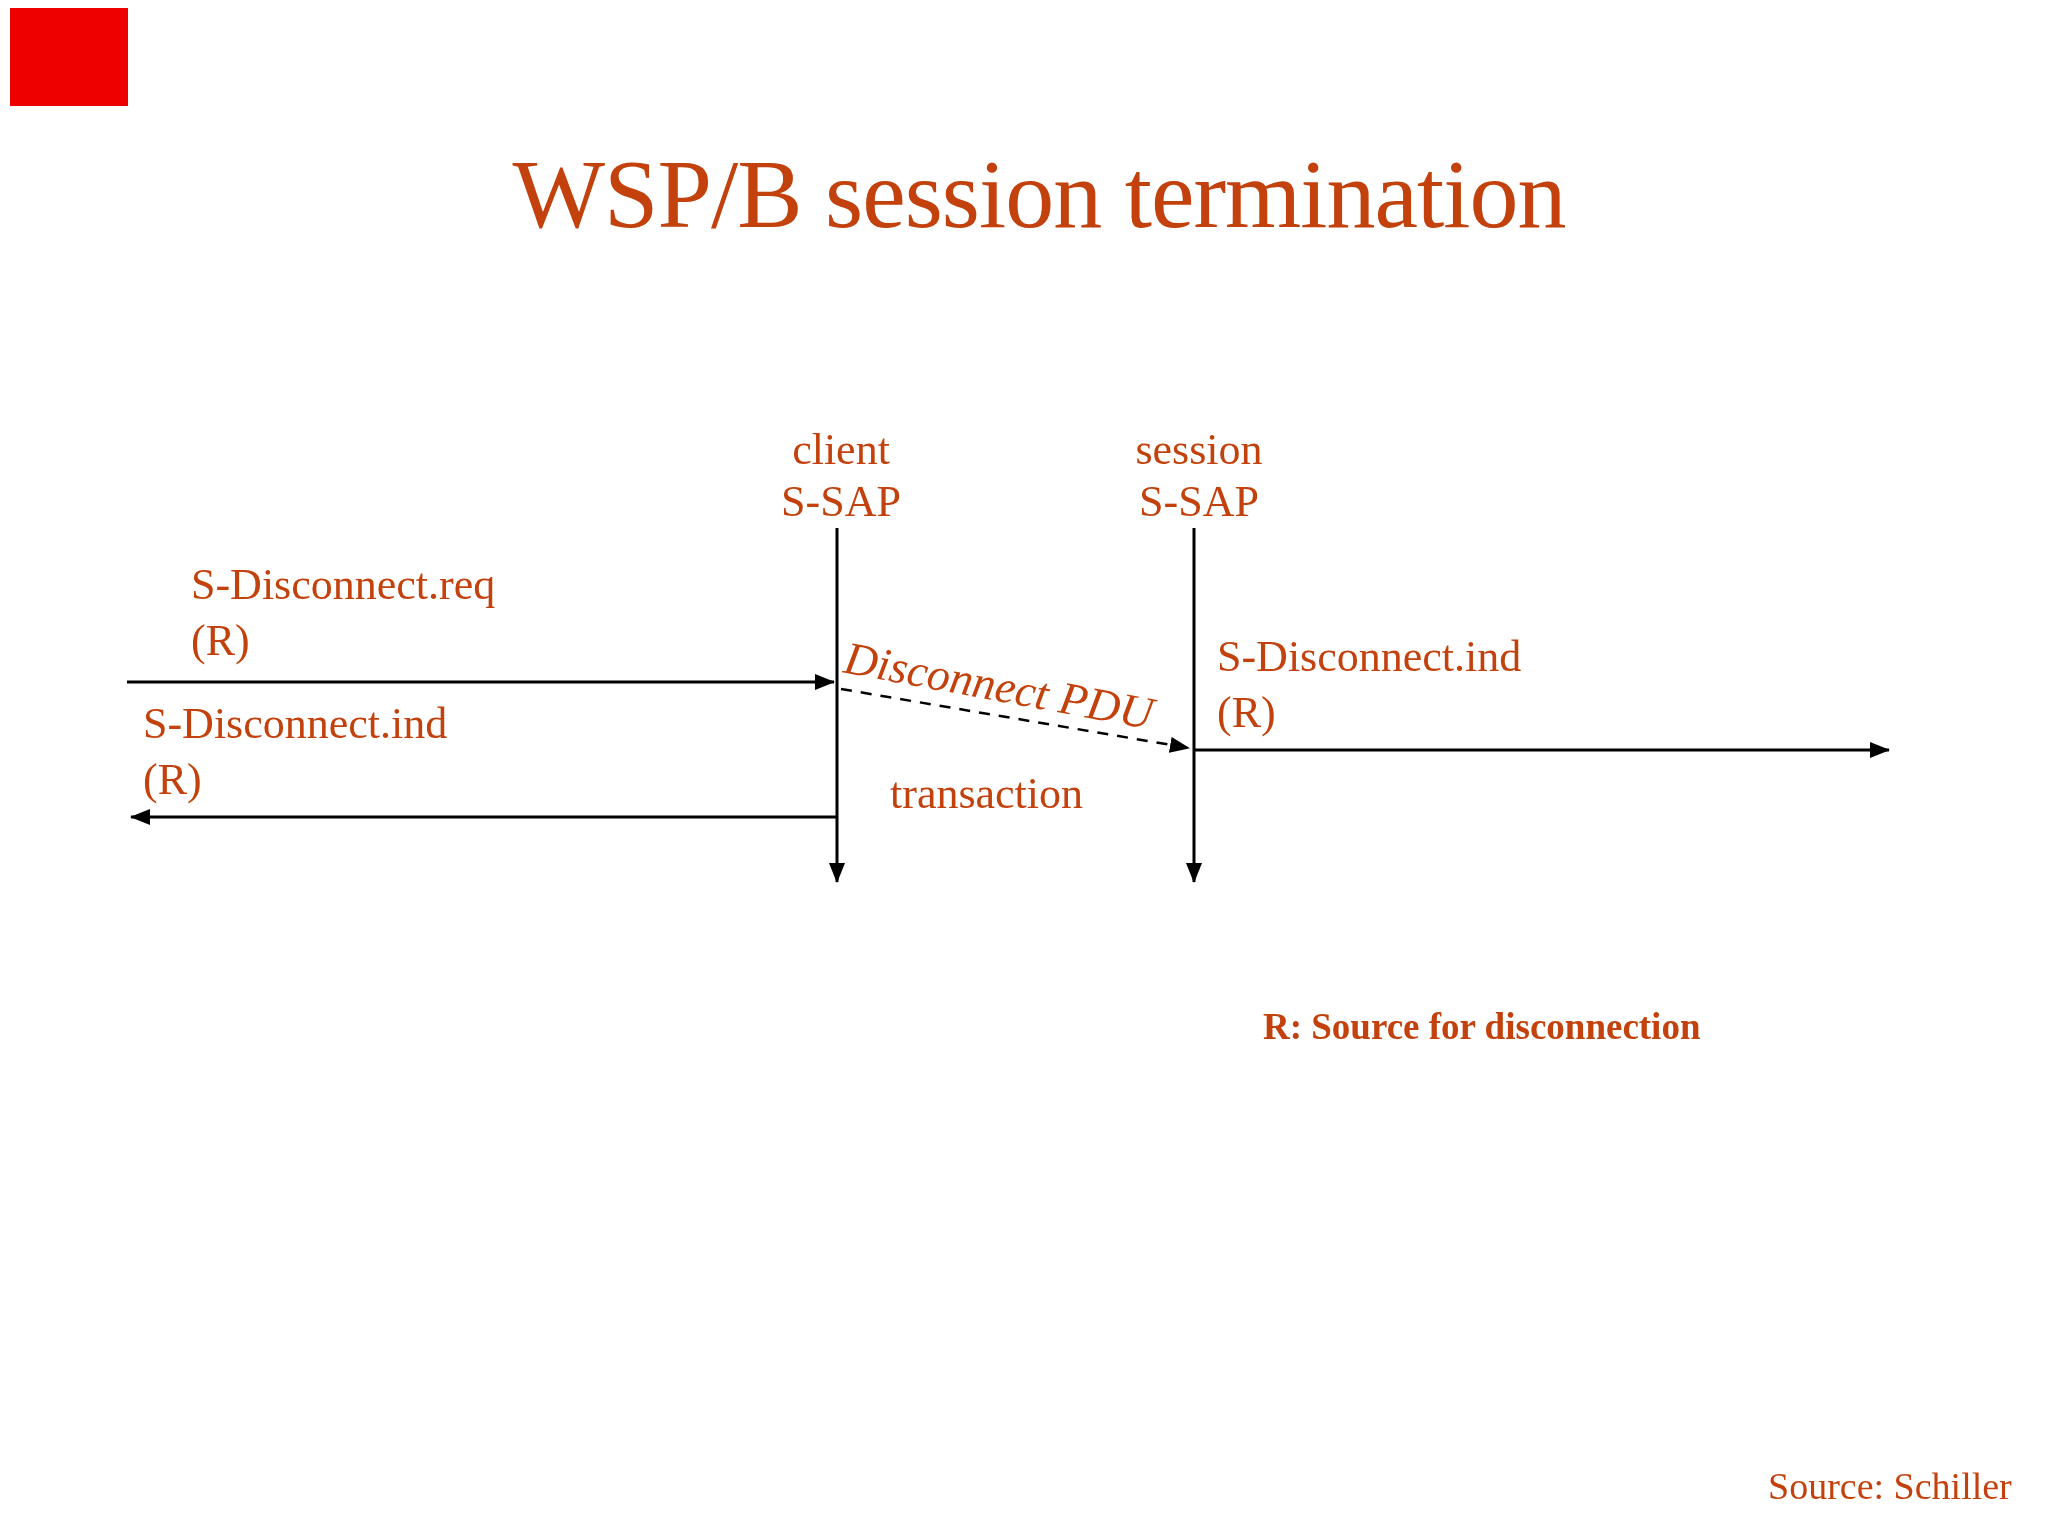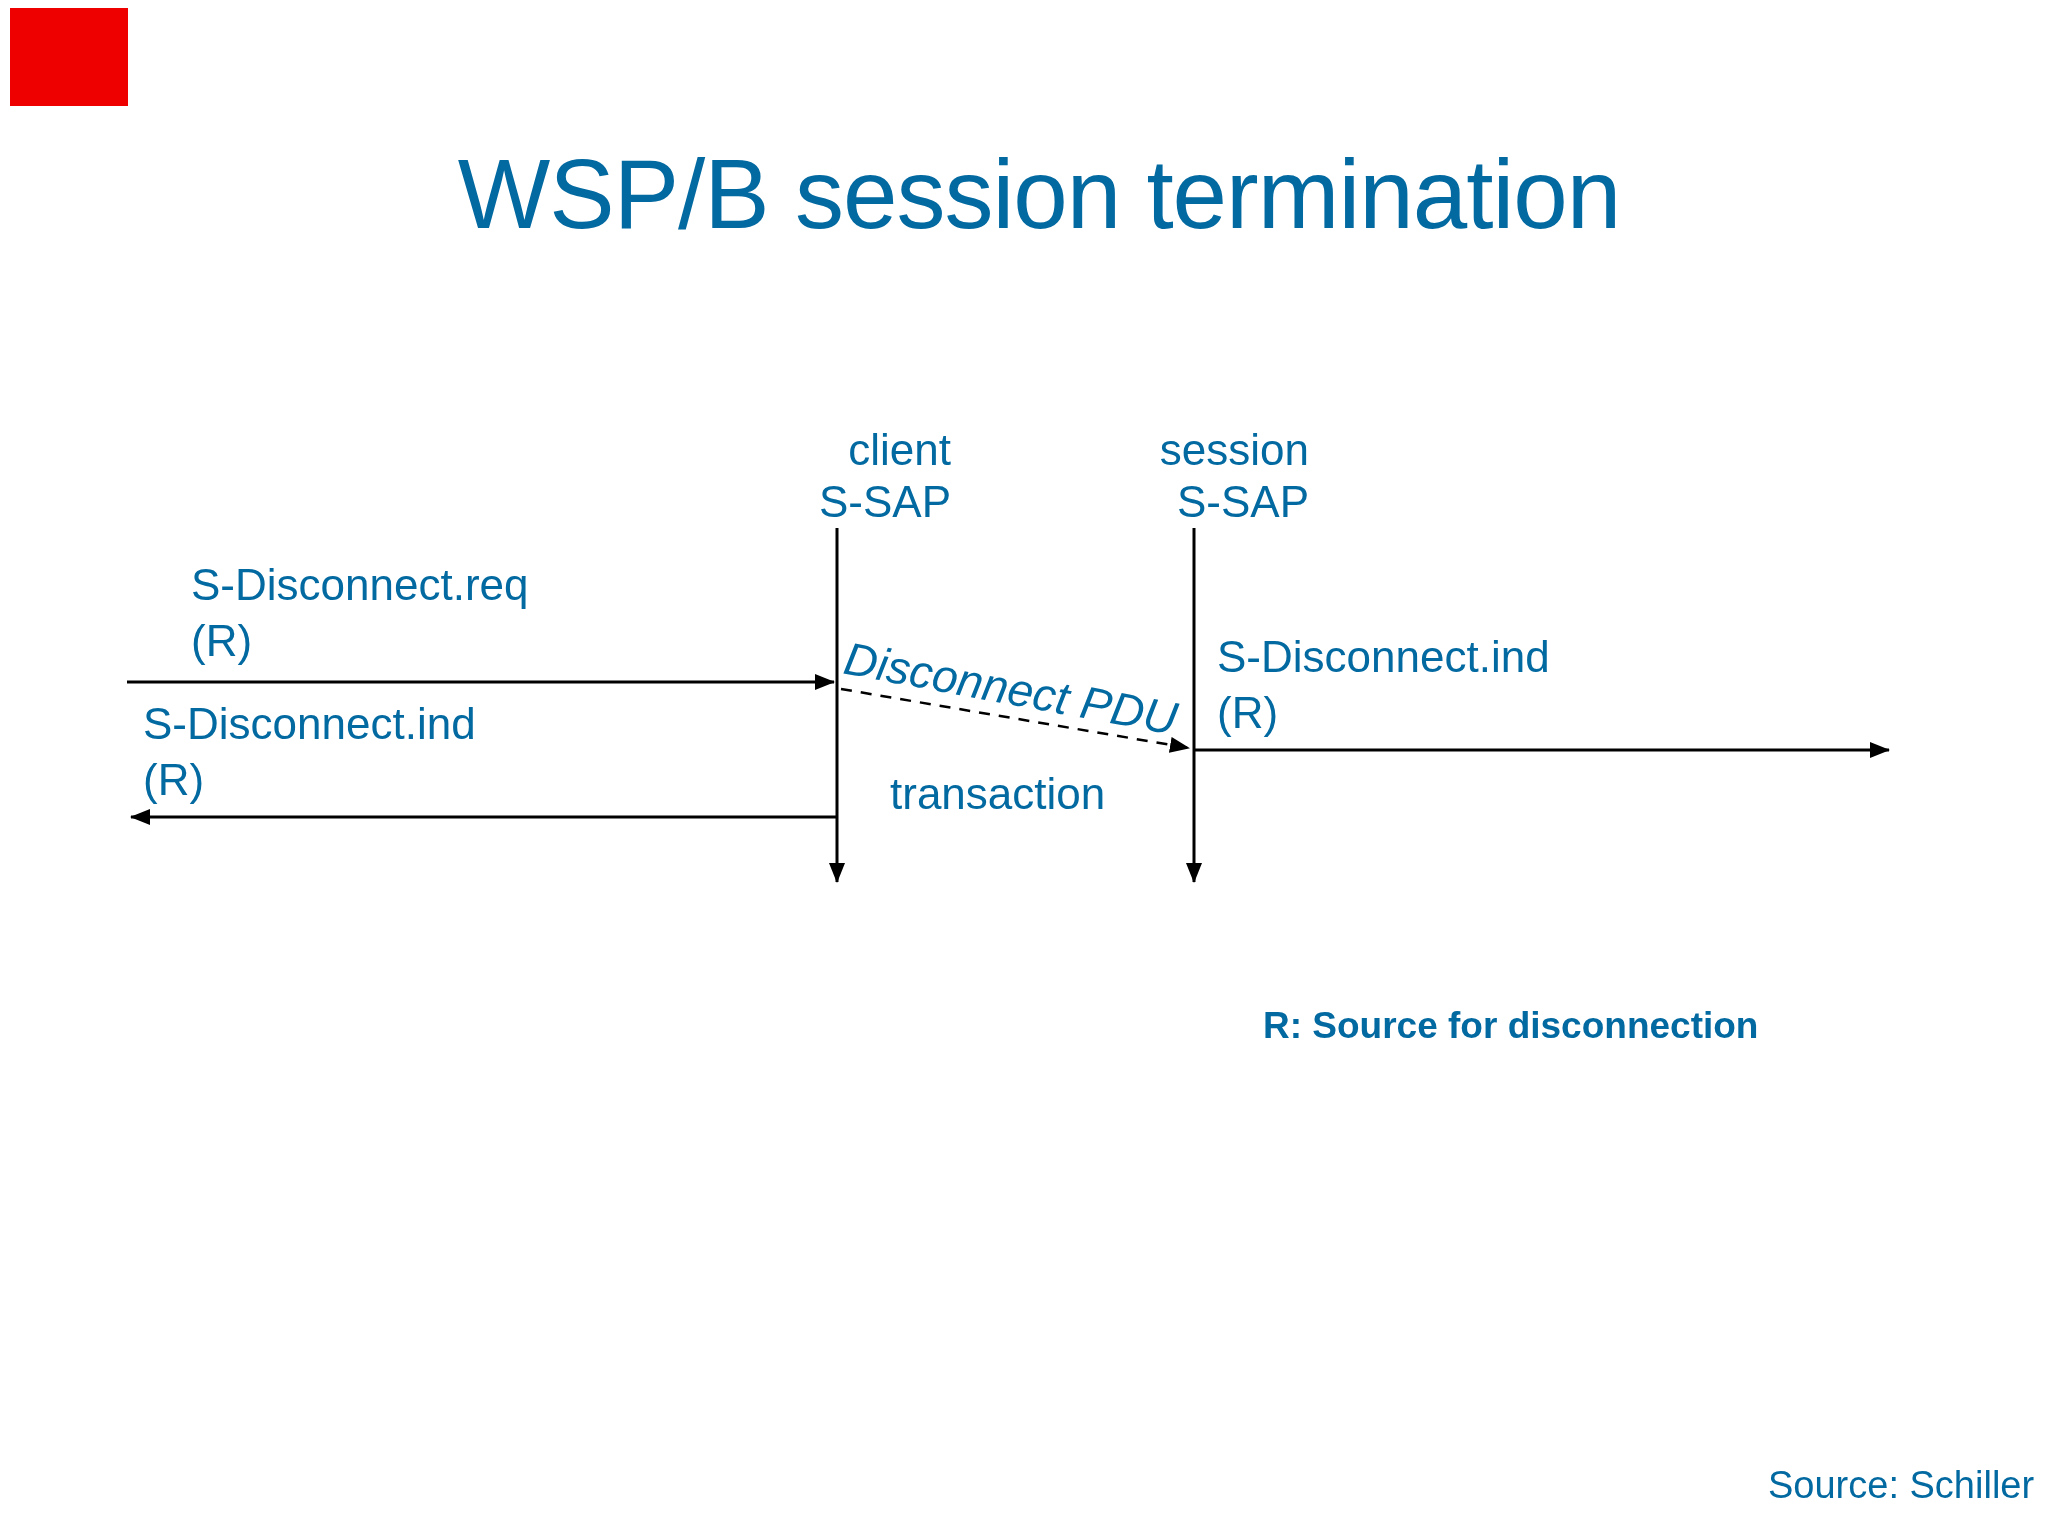--- a/index.html
+++ b/index.html
@@ -5,22 +5,22 @@
   html, body {
     margin: 0;
     padding: 0;
     background: #ffffff;
   }
   .slide {
     position: relative;
     width: 2048px;
     height: 1536px;
     background: #ffffff;
-    font-family: Liberation Sans, sans-serif;
-    color: #0369a1;
+    font-family: Liberation Serif, serif;
+    color: #c2410c;
     overflow: hidden;
   }
   .corner-marker {
     position: absolute;
     left: 10px;
     top: 8px;
     width: 118px;
     height: 98px;
     background: #ee0000; 
   }
@@ -40,21 +40,21 @@
   .diagram-lines {
     position: absolute;
     left: 0;
     top: 0;
     width: 2048px;
     height: 1536px;
   }
   .lifeline-label {
     position: absolute;
     width: 220px;
-    text-align: right;
+    text-align: center;
     font-size: 44px;
     line-height: 52px;
     top: 424px;
   }
   .lifeline-label.client { left: 731px; }
   .lifeline-label.server { left: 1089px; }
   .msg-label {
     position: absolute;
     font-size: 44px;
     line-height: 56px;

